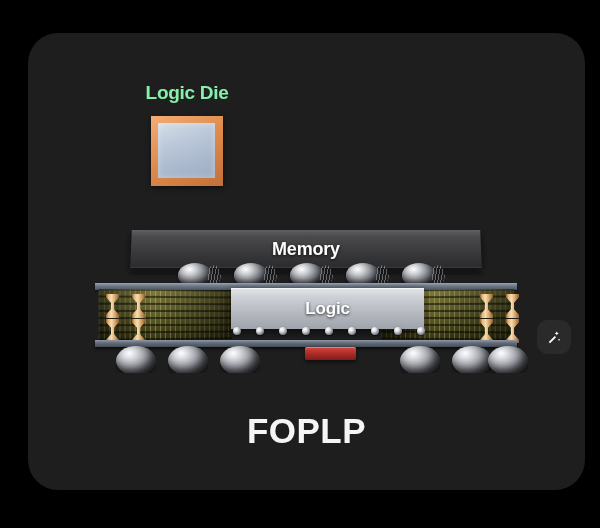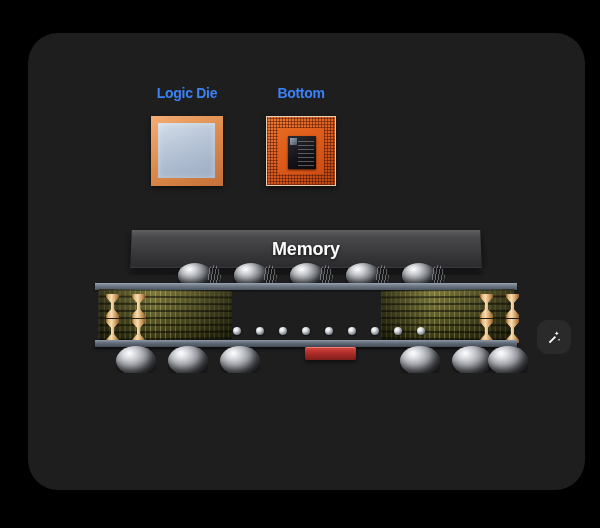--- a/index.html
+++ b/index.html
@@ -23,22 +23,22 @@
 
   
   .gallery { position: absolute; left: 0; top: 0; width: 100%; height: 175px; }
 
   .chip-cell { position: absolute; text-align: center; }
   .chip-cell.c0 { left: 104px; top: 50px; width: 110px; }
   .chip-cell.c1 { left: 218px; top: 50px; width: 110px; }
   .chip-cell.c2 { left: 325px; top: 50px; width: 120px; }
 
   .chip-label {
-    color: #3b82f6;
-    font-size: 14px;
+    color: #86efac;
+    font-size: 19px;
     font-weight: 700;
     letter-spacing: -0.3px;
     line-height: 20px;
     white-space: nowrap;
   }
 
   .chip-art { position: relative; margin: 13px auto 0; }
 
   
   .art-logicdie {
@@ -281,29 +281,20 @@
 
   <div class="gallery">
 
     <div class="chip-cell c0">
       <div class="chip-label">Logic Die</div>
       <div class="chip-art art-logicdie">
         <div class="die"></div>
       </div>
     </div>
 
-    <div class="chip-cell c1">
-      <div class="chip-label">Bottom</div>
-      <div class="chip-art art-bottom">
-        <div class="inner-ring"></div>
-        <div class="die">
-          <div class="mk"></div>
-        </div>
-      </div>
-    </div>
 
   </div>
 
   <div class="stack">
 
     <div class="memory-edge"></div>
     <div class="memory-slab">
       <span class="lbl">Memory</span>
     </div>
 
@@ -331,20 +322,23 @@
         <div class="pillar" style="left: 78px; top: 118px;"></div>
         <div class="pillar" style="left: 104px; top: 93px;"></div>
         <div class="pillar" style="left: 104px; top: 118px;"></div>
         <div class="pillar" style="left: 478px; top: 93px;"></div>
         <div class="pillar" style="left: 478px; top: 118px;"></div>
         <div class="pillar" style="left: 452px; top: 93px;"></div>
         <div class="pillar" style="left: 452px; top: 118px;"></div>
       </div>
 
     <div class="bump-dark-bg"></div>
+    <div class="logic-die">
+      <span class="lbl">Logic</span>
+    </div>
     <div class="bump-row" id="bumps">
         <div class="bump" style="left: 0px;"></div>
         <div class="bump" style="left: 23px;"></div>
         <div class="bump" style="left: 46px;"></div>
         <div class="bump" style="left: 69px;"></div>
         <div class="bump" style="left: 92px;"></div>
         <div class="bump" style="left: 115px;"></div>
         <div class="bump" style="left: 138px;"></div>
         <div class="bump" style="left: 161px;"></div>
         <div class="bump" style="left: 184px;"></div>
@@ -364,13 +358,14 @@
   </div>
 
   <div class="magic-btn">
     <svg viewBox="0 0 24 24">
       <path d="M15.2 3.3l.9 2.1 2.1.9-2.1.9-.9 2.1-.9-2.1-2.1-.9 2.1-.9z" fill="#ffffff"></path>
       <path d="M12.4 9.9l1.8 1.8-8.5 8.5-1.8-1.8z" fill="#ffffff"></path>
       <path d="M18.4 13.4l.55 1.3 1.3.55-1.3.55-.55 1.3-.55-1.3-1.3-.55 1.3-.55z" fill="#ffffff"></path>
     </svg>
   </div>
 
+  <div class="footer-title">FOPLP</div>
 </div>
 
 </body></html>

